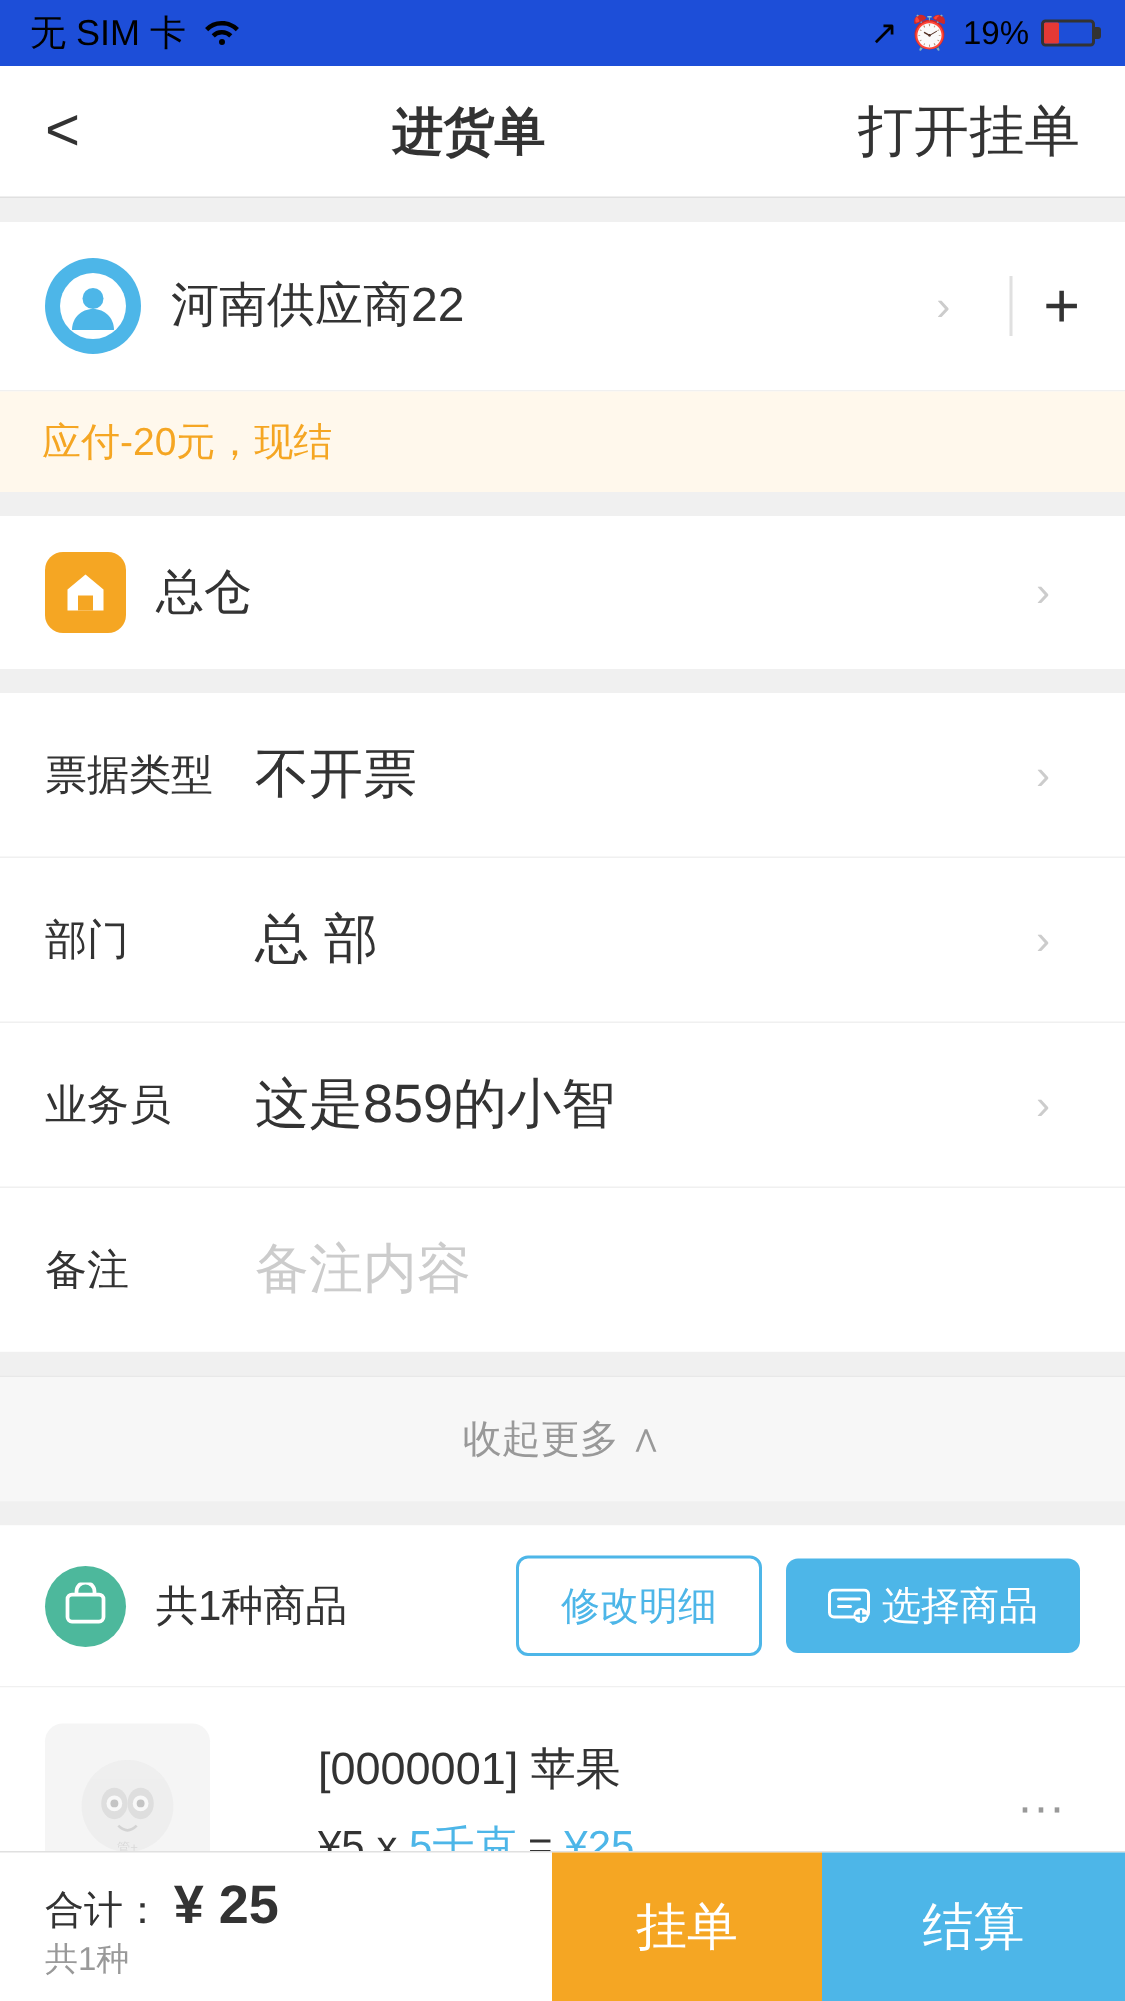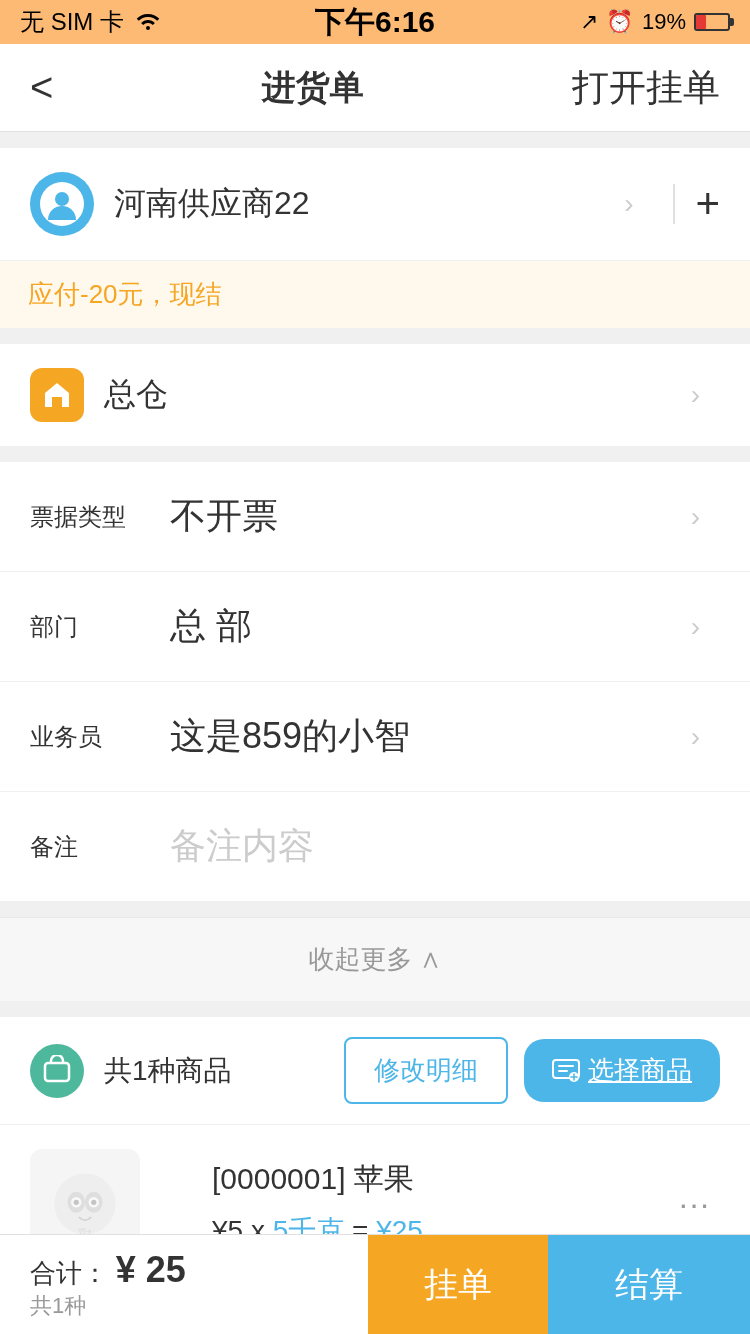--- a/index.html
+++ b/index.html
@@ -9,21 +9,21 @@
       min-height: 1334px;
       font-family: -apple-system, 'PingFang SC', 'Helvetica Neue', sans-serif;
       background: #f0f0f0;
       font-size: 28px;
       color: #333;
     }
 
     
     .status-bar {
       height: 44px;
-      background: #fdba74;
+      background: #1d4ed8;
       display: flex;
       align-items: center;
       justify-content: space-between;
       padding: 0 20px;
       font-size: 24px;
       color: #000;
     }
     .status-bar-left { display: flex; align-items: center; gap: 10px; }
     .status-bar-center { font-size: 30px; font-weight: 600; position: absolute; left: 50%; transform: translateX(-50%); }
     .status-bar-right { display: flex; align-items: center; gap: 8px; font-size: 22px; }
@@ -122,21 +122,21 @@
     
     .form-row {
       display: flex;
       align-items: center;
       padding: 30px 30px;
       border-bottom: 1px solid #f0f0f0;
       background: #fff;
     }
     .form-row:last-child { border-bottom: none; }
     .form-label {
-      font-size: 24px;
+      font-size: 28px;
       color: #333;
       width: 120px;
       flex-shrink: 0;
     }
     .form-value {
       flex: 1;
       font-size: 36px;
       color: #333;
       margin-left: 20px;
     }
@@ -209,28 +209,27 @@
       border-radius: 8px;
       padding: 14px 28px;
       font-size: 26px;
       margin-right: 16px;
       cursor: pointer;
     }
     .btn-primary {
       background: #4db6e8;
       color: #fff;
       border: none;
-      border-radius: 20px;
+      border-radius: 8px;
       padding: 14px 28px;
       font-size: 26px;
       cursor: pointer;
       display: flex;
       align-items: center;
       gap: 8px;
-      text-decoration: underline;
     }
 
     
     .product-item {
       display: flex;
       align-items: center;
       padding: 24px 30px;
       background: #fff;
       border-bottom: 1px solid #f0f0f0;
     }
@@ -332,23 +331,20 @@
 <body>
 
 <div class="status-bar">
   <div class="status-bar-left">
     <span>无 SIM 卡</span>
     <span>
       <svg width="28" height="22" viewBox="0 0 28 22">
           <path d="M14 18a2 2 0 110 4 2 2 0 010-4zm0-6c2.7 0 5.1 1.1 6.9 2.9l-2.1 2.1A6 6 0 0014 15a6 6 0 00-4.8 2l-2.1-2.1A9 9 0 0114 12zm0-6c4.4 0 8.4 1.8 11.3 4.7l-2.1 2.1A12 12 0 0014 9a12 12 0 00-9.2 3.8L2.7 10.7A15 15 0 0114 6z" fill="#000"></path>
         </svg>
     </span>
-  </div>
-  <div class="status-bar-center">
-    <span>下午6:16</span>
   </div>
   <div class="status-bar-right">
     <span>↗</span>
     <span>⏰</span>
     <span>19%</span>
     <span style="display:inline-block;width:36px;height:18px;border:2px solid #333;border-radius:3px;position:relative;">
       <span style="display:block;width:30%;height:100%;background:#e53935;border-radius:1px;"></span>
       <span style="position:absolute;right:-6px;top:3px;width:4px;height:8px;background:#333;border-radius:0 2px 2px 0;"></span>
     </span>
   </div>

